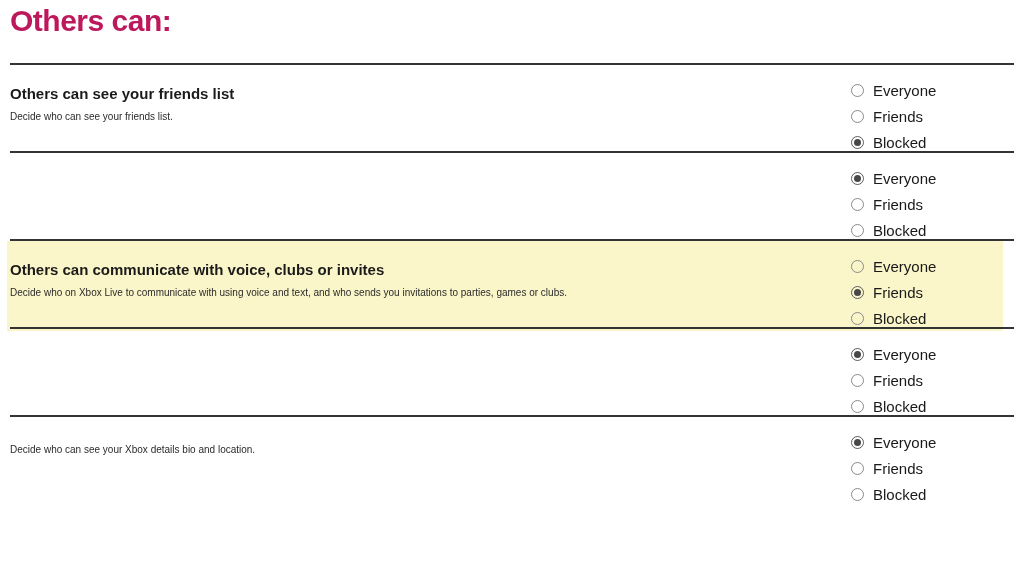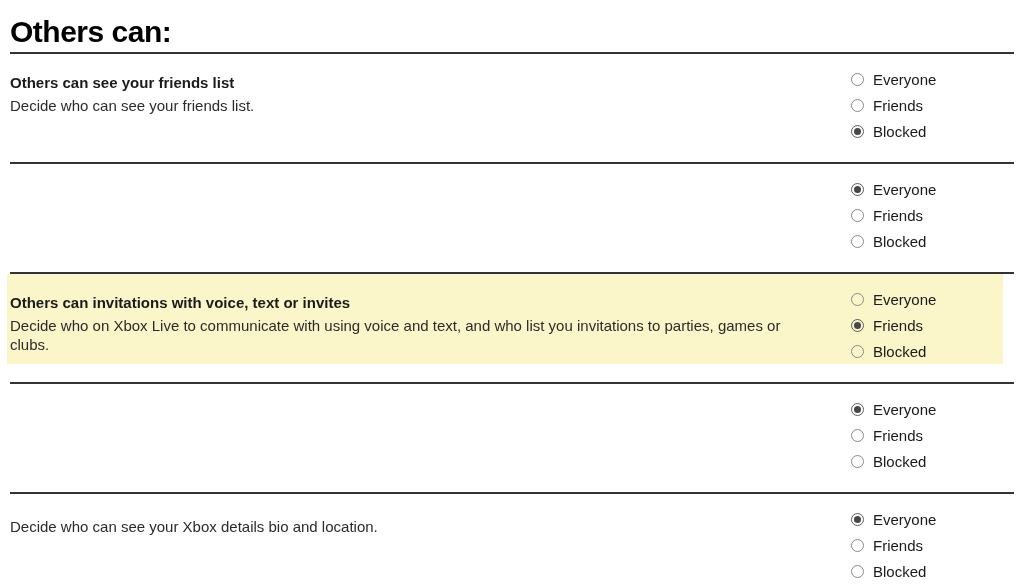--- a/index.html
+++ b/index.html
@@ -4,51 +4,51 @@
 <style>
   * { margin: 0; padding: 0; box-sizing: border-box; }
   html, body {
     width: 1024px; height: 584px;
     background: #ffffff;
     overflow: hidden;
     font-family: "Liberation Sans", sans-serif;
   }
   .container { margin: 0 10px; width: 1004px; }
   h1.page-title {
-    padding-top: 12px;
+    padding-top: 1px;
     font-size: 30px;
     line-height: 40px;
     font-weight: 700;
     letter-spacing: -0.5px;
-    color: #000000;
-    margin-bottom: 0;
+    color: #be185d;
+    margin-bottom: 22px;
   }
   .section {
     position: relative;
-    height: 110px;
+    height: 88px;
     border-top: 2px solid #333333;
   }
   .section.highlighted::before {
     content: "";
     position: absolute;
     left: -3px; top: 0;
     width: 996px; height: 90px;
     background: #fbf6c9;
   }
   .section-body { position: relative; height: 108px; }
   .section-text { padding-top: 19px; max-width: 800px; }
   .section-title {
     font-size: 15px;
     line-height: 19px;
     font-weight: 700;
     color: #1b1b1b;
   }
   .section-desc {
     margin-top: 4px;
-    font-size: 15px;
+    font-size: 10px;
     line-height: 19px;
     font-weight: 400;
     color: #2b2b2b;
   }
   .radio-group {
     position: absolute;
     top: 12px;
     left: 841px;
     width: 160px;
   }
@@ -129,22 +129,22 @@
     <span class="radio-circle"></span>
     <span class="radio-label">Blocked</span>
   </label>
 </div>
     </div>
   </section>
 
   <section class="section highlighted">
     <div class="section-body">
       <div class="section-text">
-        <h2 class="section-title">Others can invitations with voice, text or invites</h2>
-        <p class="section-desc">Decide who on Xbox Live to communicate with using voice and text, and who list you invitations to parties, games or clubs.</p>
+        <h2 class="section-title">Others can communicate with voice, clubs or invites</h2>
+        <p class="section-desc">Decide who on Xbox Live to communicate with using voice and text, and who sends you invitations to parties, games or clubs.</p>
       </div>
       <div class="radio-group">
   <label class="radio-row">
     <span class="radio-circle"></span>
     <span class="radio-label">Everyone</span>
   </label>
 
   <label class="radio-row">
     <span class="radio-circle selected"></span>
     <span class="radio-label">Friends</span>

